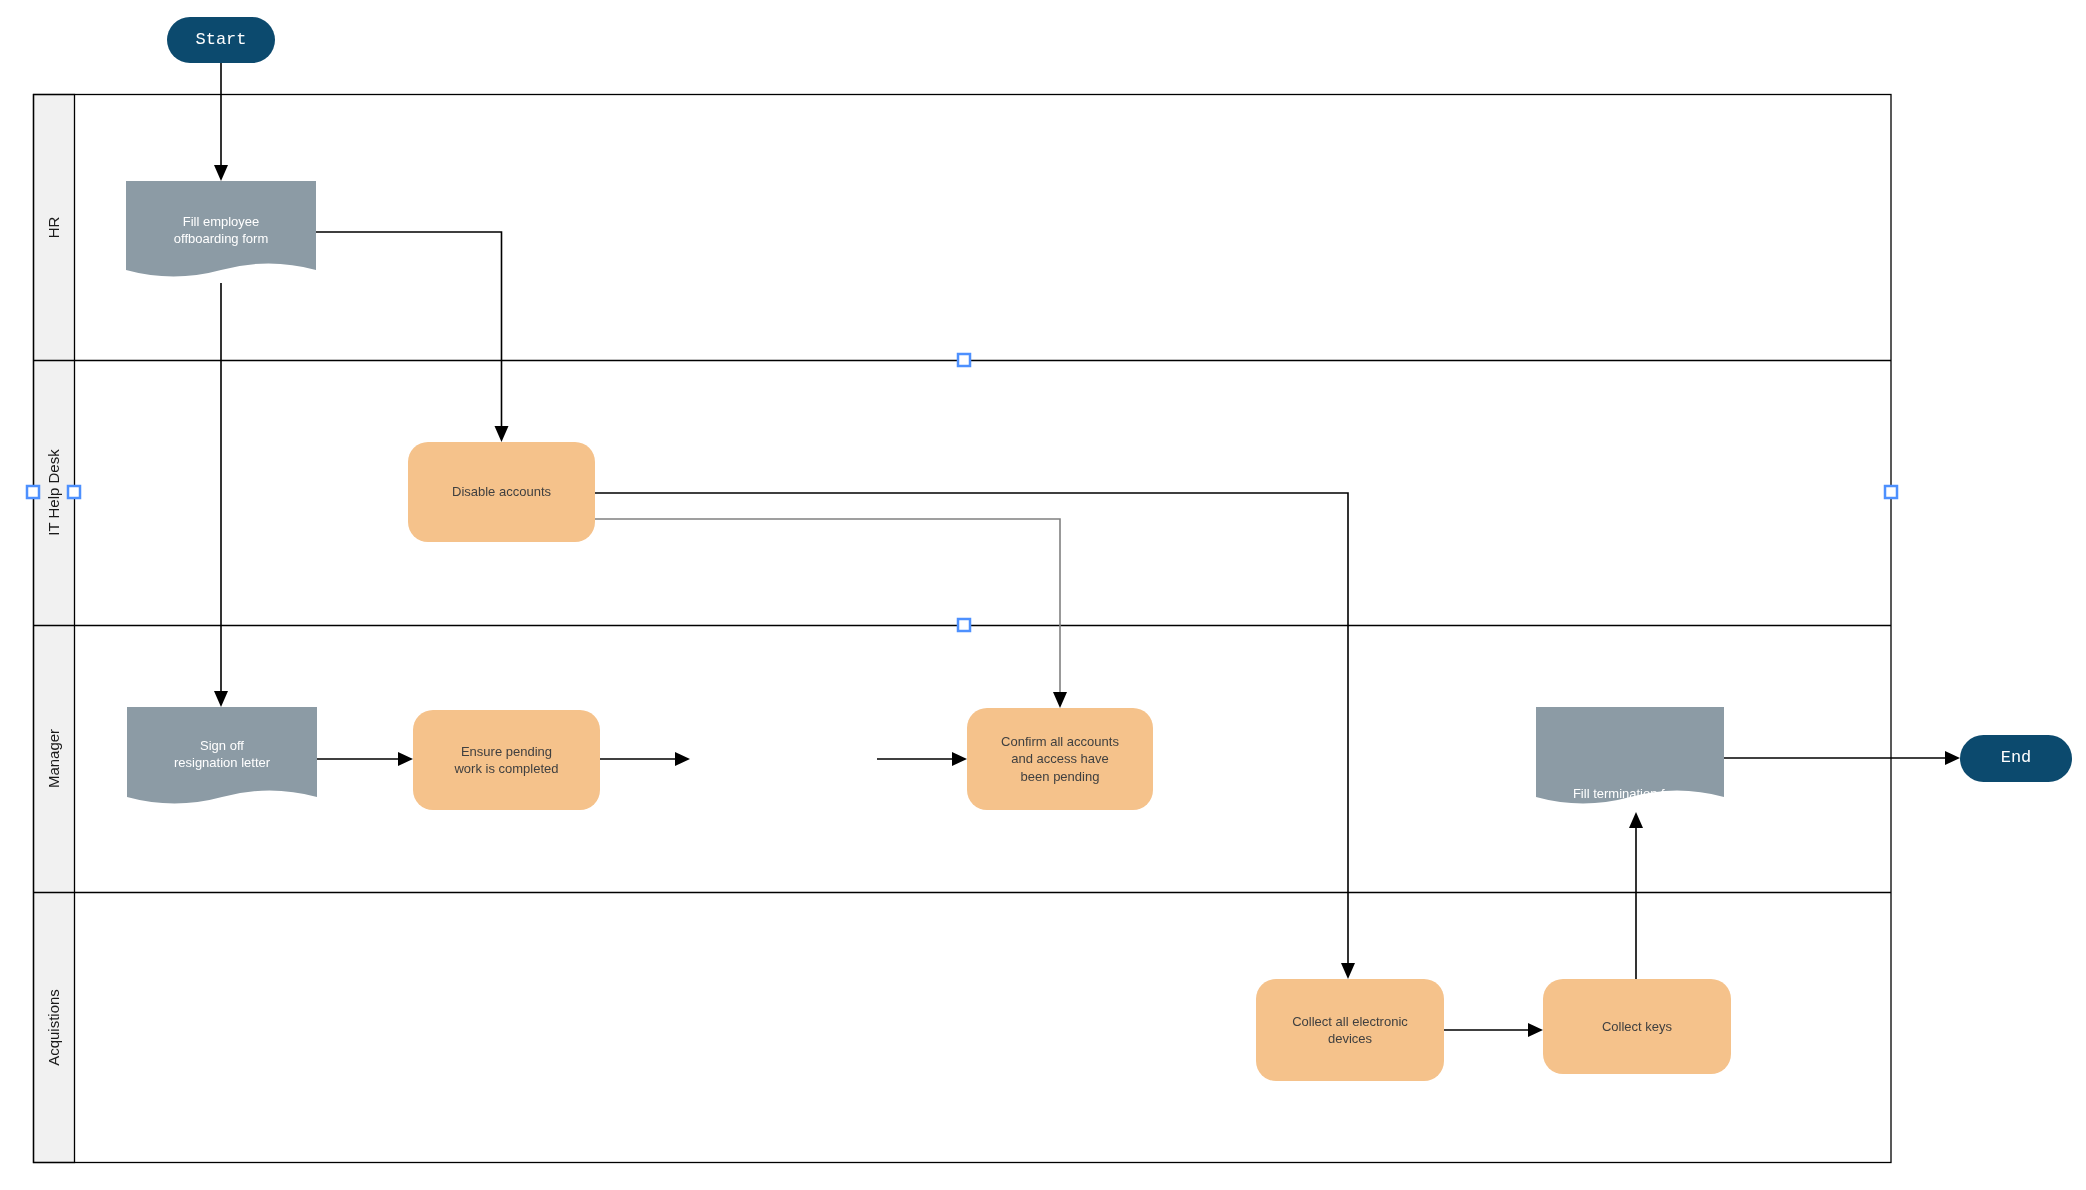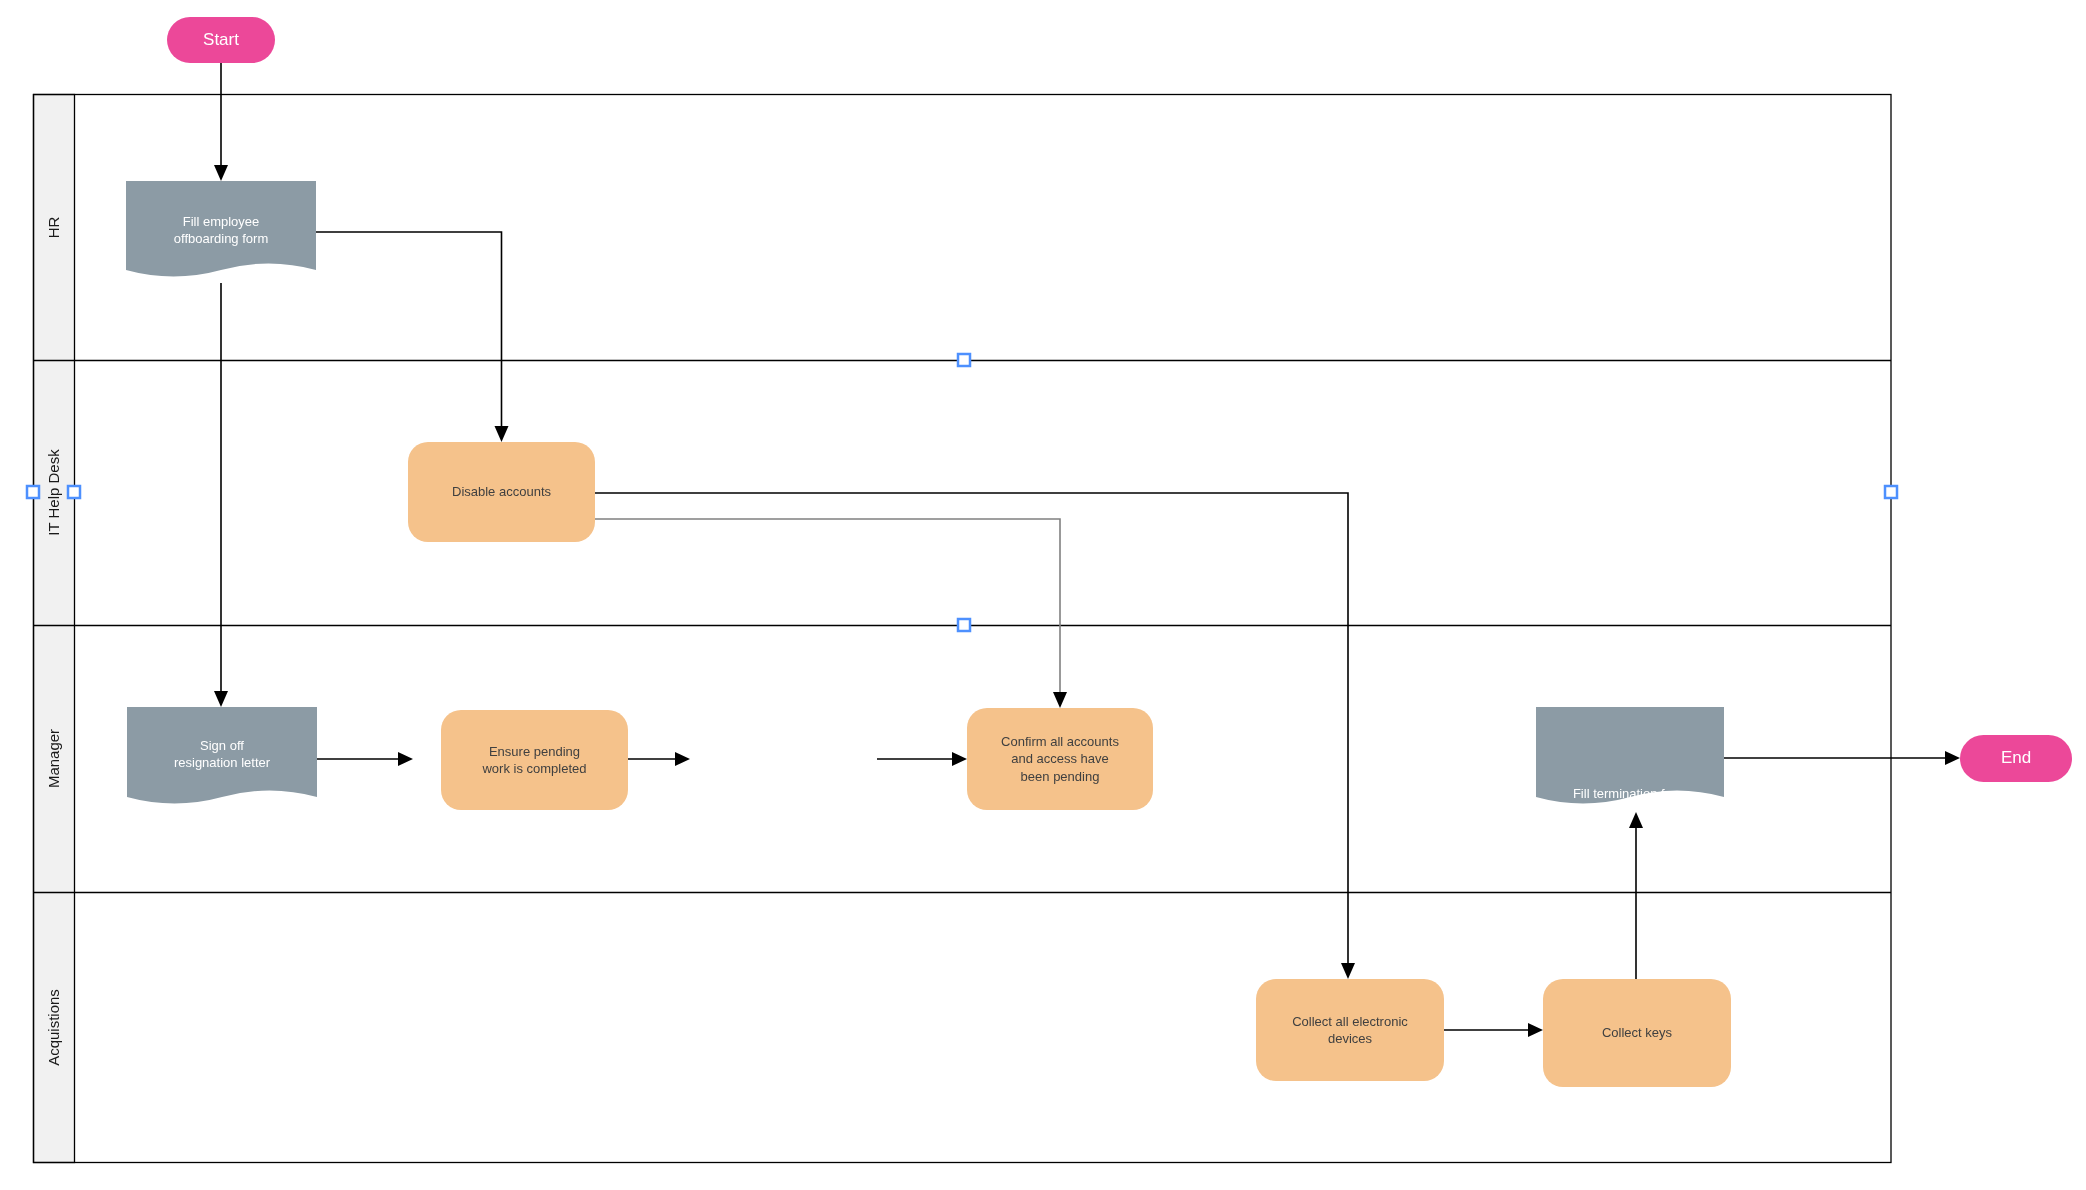--- a/index.html
+++ b/index.html
@@ -7,21 +7,21 @@
     position:relative;width:2086px;height:1190px;background:#ffffff;
     font-family:"Liberation Sans",sans-serif;overflow:hidden;
   }
   svg.layer{position:absolute;left:0;top:0;}
   .node{
     position:absolute;display:flex;align-items:center;justify-content:center;
     text-align:center;font-size:13px;line-height:1.32;white-space:pre-line;
     box-sizing:border-box;
   }
   .process{background:#F5C28B;border-radius:20px;color:#404040;}
-  .terminator{background:#ec4899;border-radius:24px;color:#ffffff;font-size:17px;}
+  .terminator{background:#0c4a6e;border-radius:24px;color:#ffffff;font-size:17px;font-family:Liberation Mono, monospace;}
   .doc-label{color:#ffffff;background:transparent;}
   .lane-label{
     position:absolute;display:flex;align-items:center;justify-content:center;
     color:#1a1a1a;font-size:15px;
   }
   .lane-label > span{transform:rotate(-90deg);white-space:nowrap;}
 </style>
 </head>
 <body>
 
@@ -108,30 +108,30 @@
     <span>Sign off
 resignation letter</span>
   </div>
   <div class="node doc-label" style="left:1541px;top:752px;width:178px;height:84px;">
     <span>Fill termination form</span>
   </div>
 
   <div class="node process" style="left:408px;top:442px;width:187px;height:100px;">
     <span>Disable accounts</span>
   </div>
-  <div class="node process" style="left:413px;top:710px;width:187px;height:100px;margin-left:28px;">
+  <div class="node process" style="left:413px;top:710px;width:187px;height:100px;">
     <span>Ensure pending
 work is completed</span>
   </div>
   <div class="node process" style="left:967px;top:708px;width:186px;height:102px;">
     <span>Confirm all accounts
 and access have
 been pending</span>
   </div>
   <div class="node process" style="left:1256px;top:979px;width:188px;height:102px;">
     <span>Collect all electronic
 devices</span>
   </div>
-  <div class="node process" style="left:1543px;top:979px;width:188px;height:108px;">
+  <div class="node process" style="left:1543px;top:979px;width:188px;height:95px;">
     <span>Collect keys</span>
   </div>
 
 </div>
 
 </body></html>

